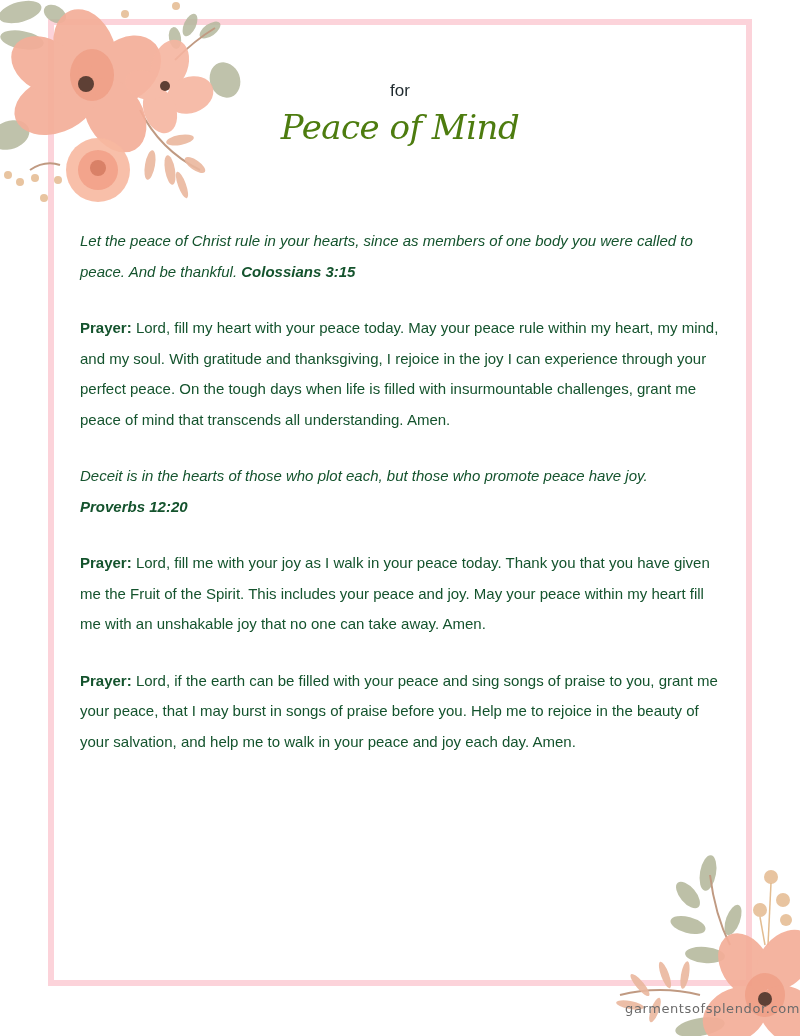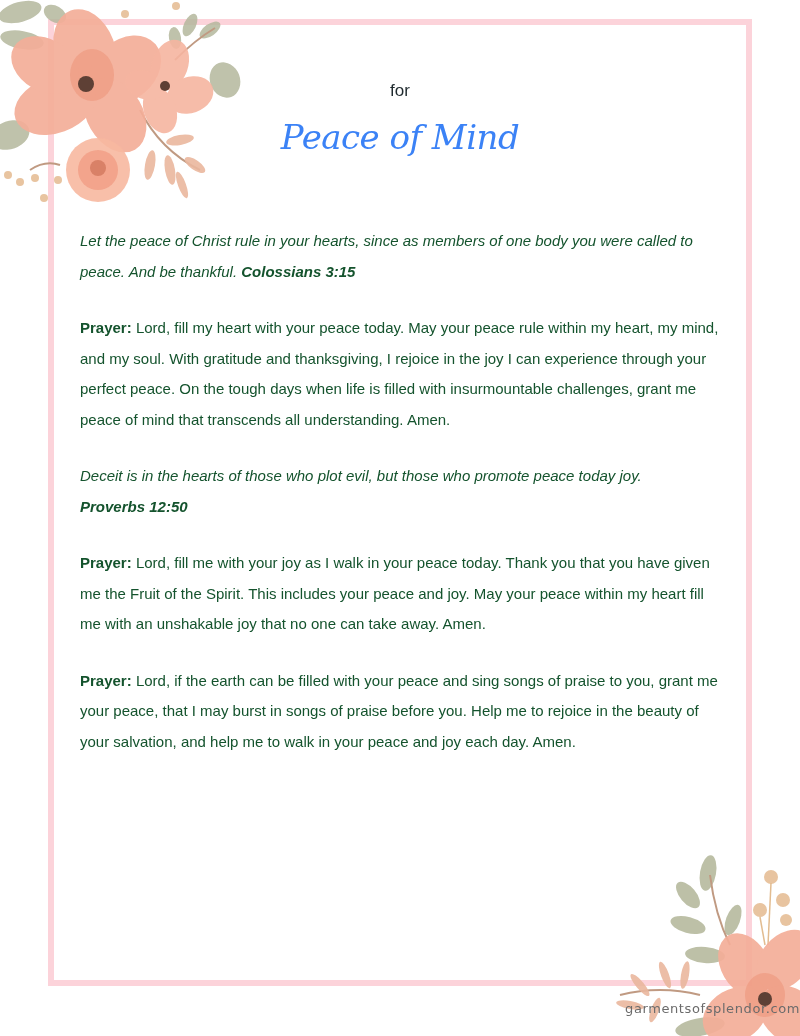--- a/index.html
+++ b/index.html
@@ -52,22 +52,22 @@
       font-size: 17px;
       line-height: 20px;
       color: #1f2a2e;
       margin-top: 15px;
     }
     .title-line3 {
       font-family: "DejaVu Serif", serif;
       font-style: italic;
       font-size: 34px;
       line-height: 44px;
-      color: #3b82f6;
-      margin-top: 14px;
+      color: #4d7c0f;
+      margin-top: 4px;
       letter-spacing: -0.5px;
     }
 
     .content {
       position: absolute;
       left: 80px;
       top: 226px;
       width: 640px;
       font-size: 15px;
       line-height: 30.5px;
@@ -206,22 +206,22 @@
 <div class="content">
   <p class="para verse">
     <span>Let the peace of Christ rule in your hearts, since as members of one body you were called to peace. And be thankful.</span>
     <span class="ref">Colossians 3:15</span>
   </p>
   <p class="para">
     <span class="prayer-label">Prayer:</span>
     <span>Lord, fill my heart with your peace today. May your peace rule within my heart, my mind, and my soul. With gratitude and thanksgiving, I rejoice in the joy I can experience through your perfect peace. On the tough days when life is filled with insurmountable challenges, grant me peace of mind that transcends all understanding. Amen.</span>
   </p>
   <p class="para verse">
-    <span>Deceit is in the hearts of those who plot evil, but those who promote peace today joy.</span><br>
-    <span class="ref">Proverbs 12:50</span>
+    <span>Deceit is in the hearts of those who plot each, but those who promote peace have joy.</span><br>
+    <span class="ref">Proverbs 12:20</span>
   </p>
   <p class="para">
     <span class="prayer-label">Prayer:</span>
     <span>Lord, fill me with your joy as I walk in your peace today. Thank you that you have given me the Fruit of the Spirit. This includes your peace and joy. May your peace within my heart fill me with an unshakable joy that no one can take away. Amen.</span>
   </p>
   <p class="para">
     <span class="prayer-label">Prayer:</span>
     <span>Lord, if the earth can be filled with your peace and sing songs of praise to you, grant me your peace, that I may burst in songs of praise before you. Help me to rejoice in the beauty of your salvation, and help me to walk in your peace and joy each day. Amen.</span>
   </p>
 </div>

